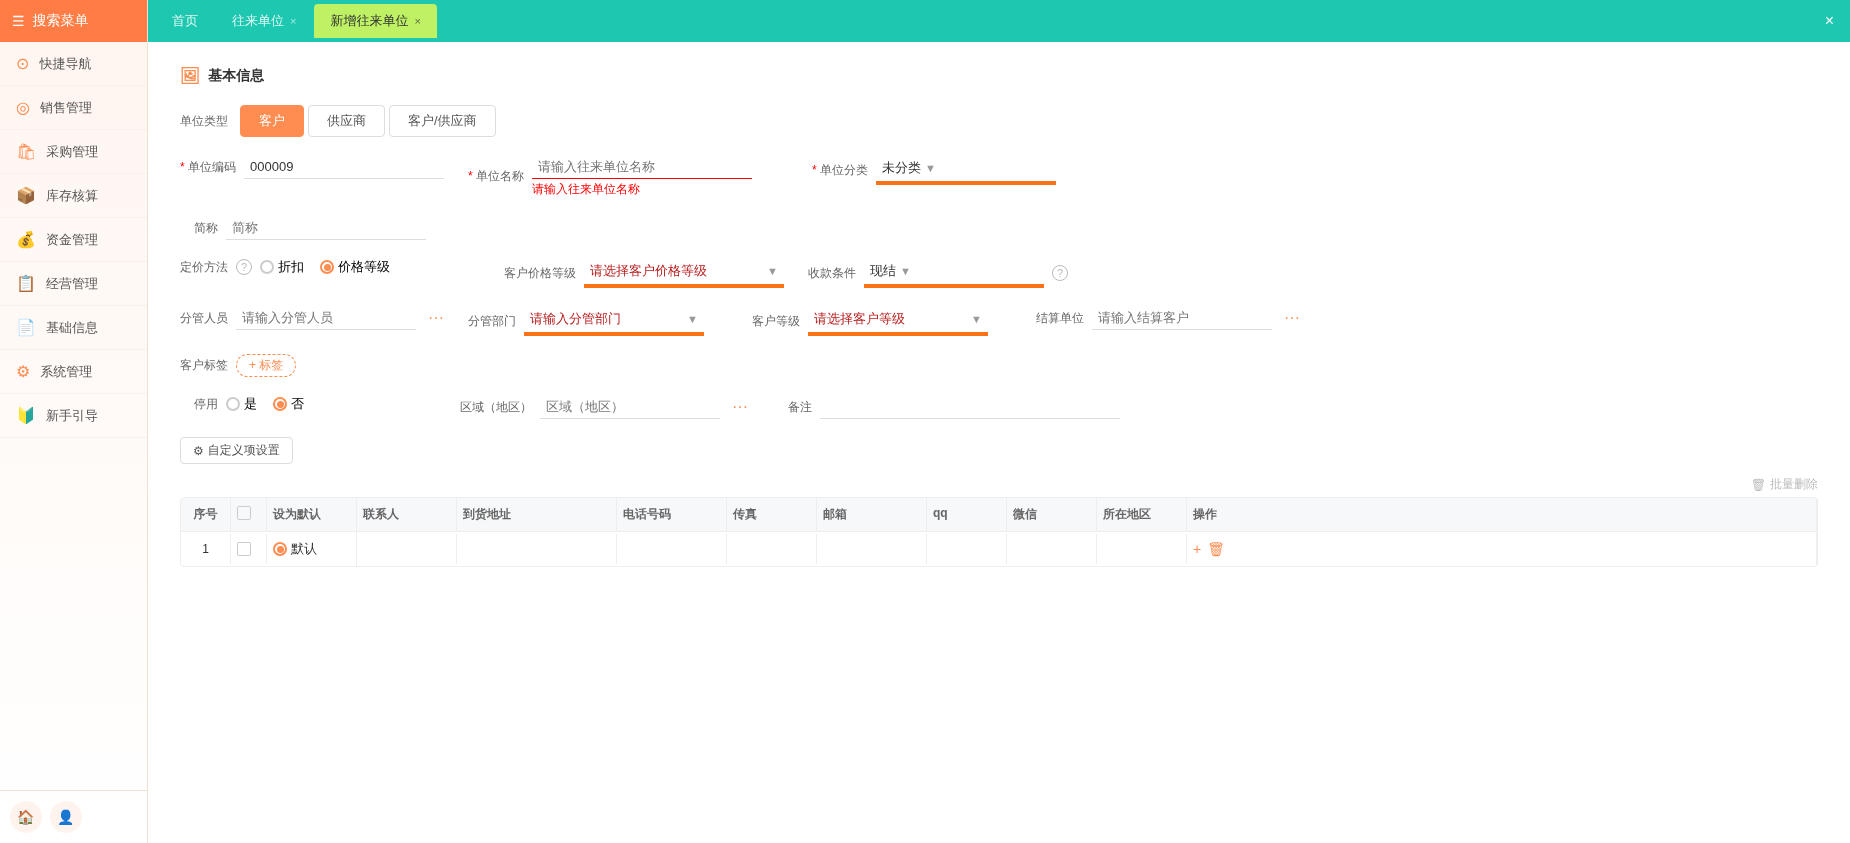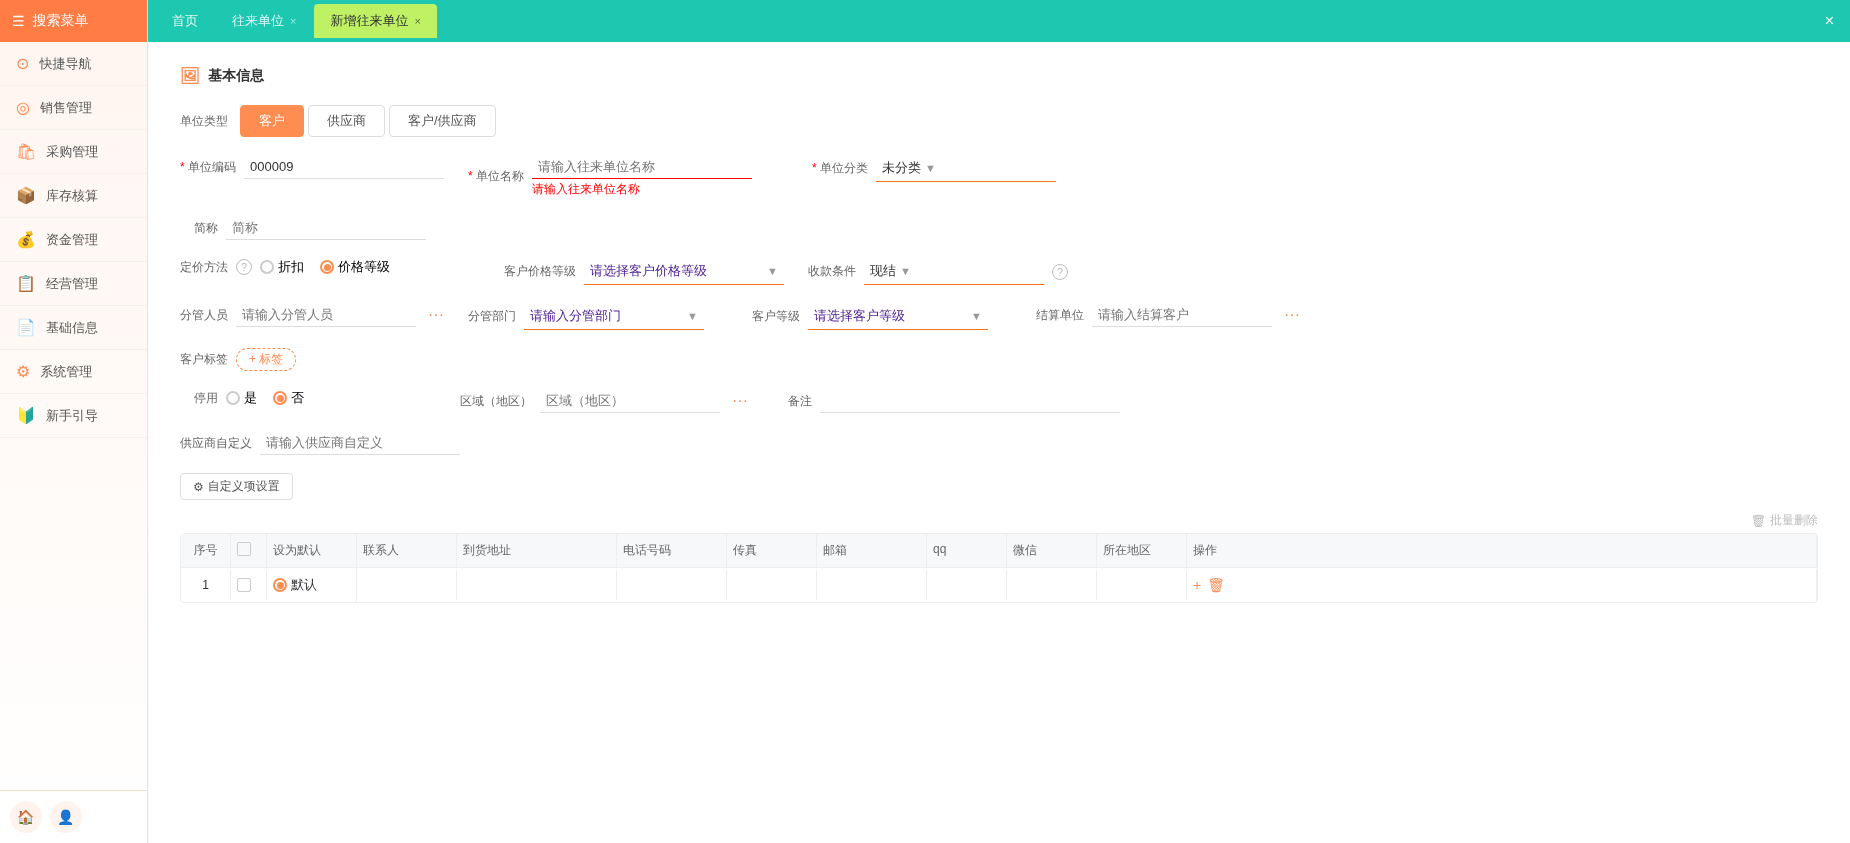--- a/index.html
+++ b/index.html
@@ -156,29 +156,29 @@
       margin-top: 2px;
       display: block;
     }
     .form-input-wrap {
       display: flex;
       flex-direction: column;
     }
     .form-select {
       display: flex;
       align-items: center;
-      border-bottom: 1px solid #f97316;
+      border-bottom: 4px solid #f97316;
       padding: 4px 6px;
       font-size: 13px;
       width: 180px;
       cursor: pointer;
       color: #333;
       gap: 4px;
     }
-    .form-select .placeholder { color: #4c1d95; flex: 1; }
+    .form-select .placeholder { color: #b91c1c; flex: 1; }
     .form-select .arrow { color: #999; font-size: 11px; }
 
     
     .type-btn-group {
       display: flex;
       gap: 4px;
     }
     .type-btn {
       padding: 6px 18px;
       border: 1px solid #ddd;
@@ -254,21 +254,21 @@
       display: flex;
       background: #f7f8fa;
       border-bottom: 1px solid #eee;
     }
     .th, .td {
       padding: 8px 6px;
       font-size: 12px;
       border-right: 1px solid #eee;
       flex-shrink: 0;
     }
-    .th { color: #666; font-weight: 400; }
+    .th { color: #666; font-weight: 700; }
     .td { color: #333; }
     .table-body-row {
       display: flex;
       border-bottom: 1px solid #f5f5f5;
       align-items: center;
     }
     .table-body-row:last-child { border-bottom: none; }
     .col-seq { width: 50px; text-align: center; }
     .col-check { width: 36px; text-align: center; }
     .col-default { width: 90px; }
@@ -552,26 +552,20 @@
         <span class="form-label">区域（地区）</span>
         <input class="form-input" type="text" style="width: 180px;" placeholder="区域（地区）">
         <span class="dots-btn">···</span>
       </div>
       <div class="form-field" style="flex:0 0 auto;margin-left:40px;">
         <span class="form-label">备注</span>
         <input class="form-input" type="text" style="width: 300px;">
       </div>
     </div>
 
-    <div class="form-row">
-      <div class="form-field" style="flex:none;">
-        <span class="form-label">供应商自定义</span>
-        <input class="form-input" type="text" style="width: 200px;" placeholder="请输入供应商自定义">
-      </div>
-    </div>
 
     <button class="custom-settings-btn">
       <span>⚙</span>
       <span>自定义项设置</span>
     </button>
 
     <div class="batch-delete">
       <span>🗑</span>
       <span>批量删除</span>
     </div>

